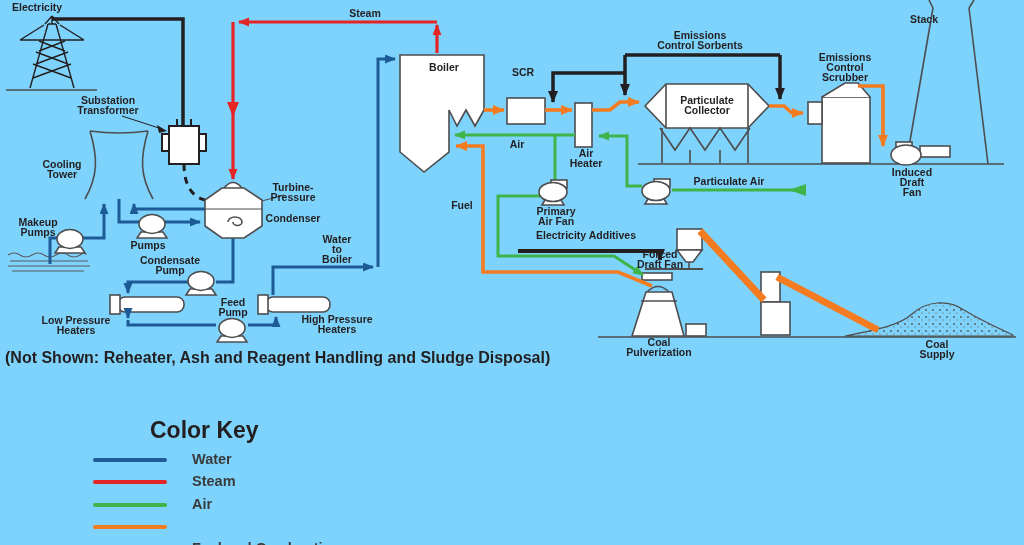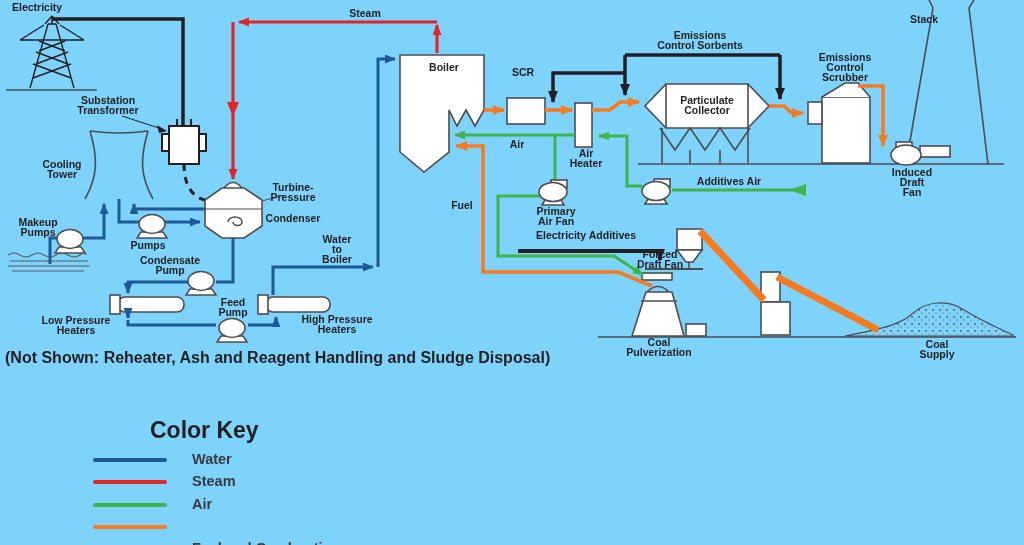--- a/index.html
+++ b/index.html
@@ -264,21 +264,21 @@
       <div class="lbl" style="left: 444px; top: 62px;">Boiler</div>
       <div class="lbl" style="left: 523px; top: 67px;">SCR</div>
       <div class="lbl" style="left: 517px; top: 139px;">Air</div>
       <div class="lbl" style="left: 586px; top: 148px;">Air
 Heater</div>
       <div class="lbl" style="left: 462px; top: 200px;">Fuel</div>
       <div class="lbl" style="left: 556px; top: 206px;">Primary
 Air Fan</div>
       <div class="lbl" style="left: 660px; top: 205px; margin-top: 44px;">Forced
 Draft Fan</div>
-      <div class="lbl" style="left: 729px; top: 176px;">Additives Air</div>
+      <div class="lbl" style="left: 729px; top: 176px;">Particulate Air</div>
       <div class="lbl" style="left: 700px; top: 30px;">Emissions
 Control Sorbents</div>
       <div class="lbl" style="left: 707px; top: 95px;">Particulate
 Collector</div>
       <div class="lbl" style="left: 845px; top: 52px;">Emissions
 Control
 Scrubber</div>
       <div class="lbl" style="left: 924px; top: 14px; text-align: right;">Stack</div>
       <div class="lbl" style="left: 912px; top: 167px;">Induced
 Draft

